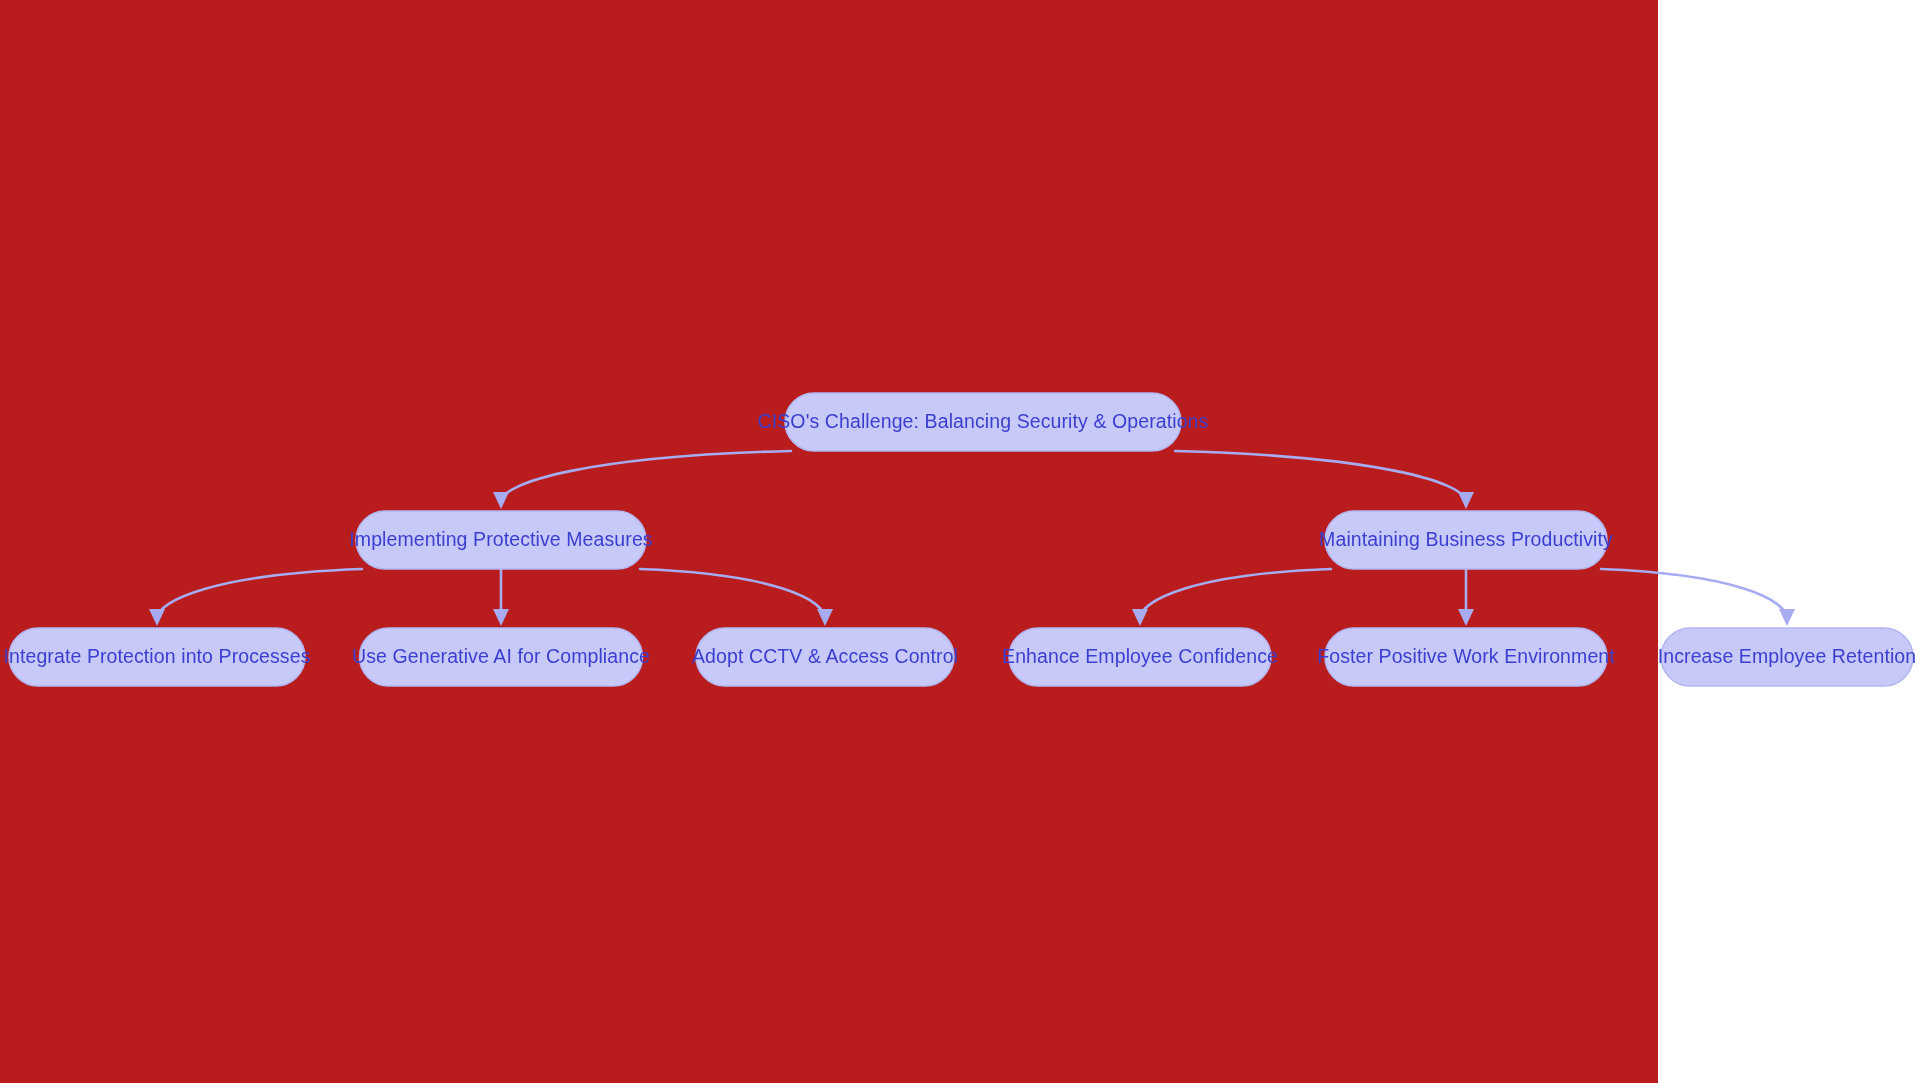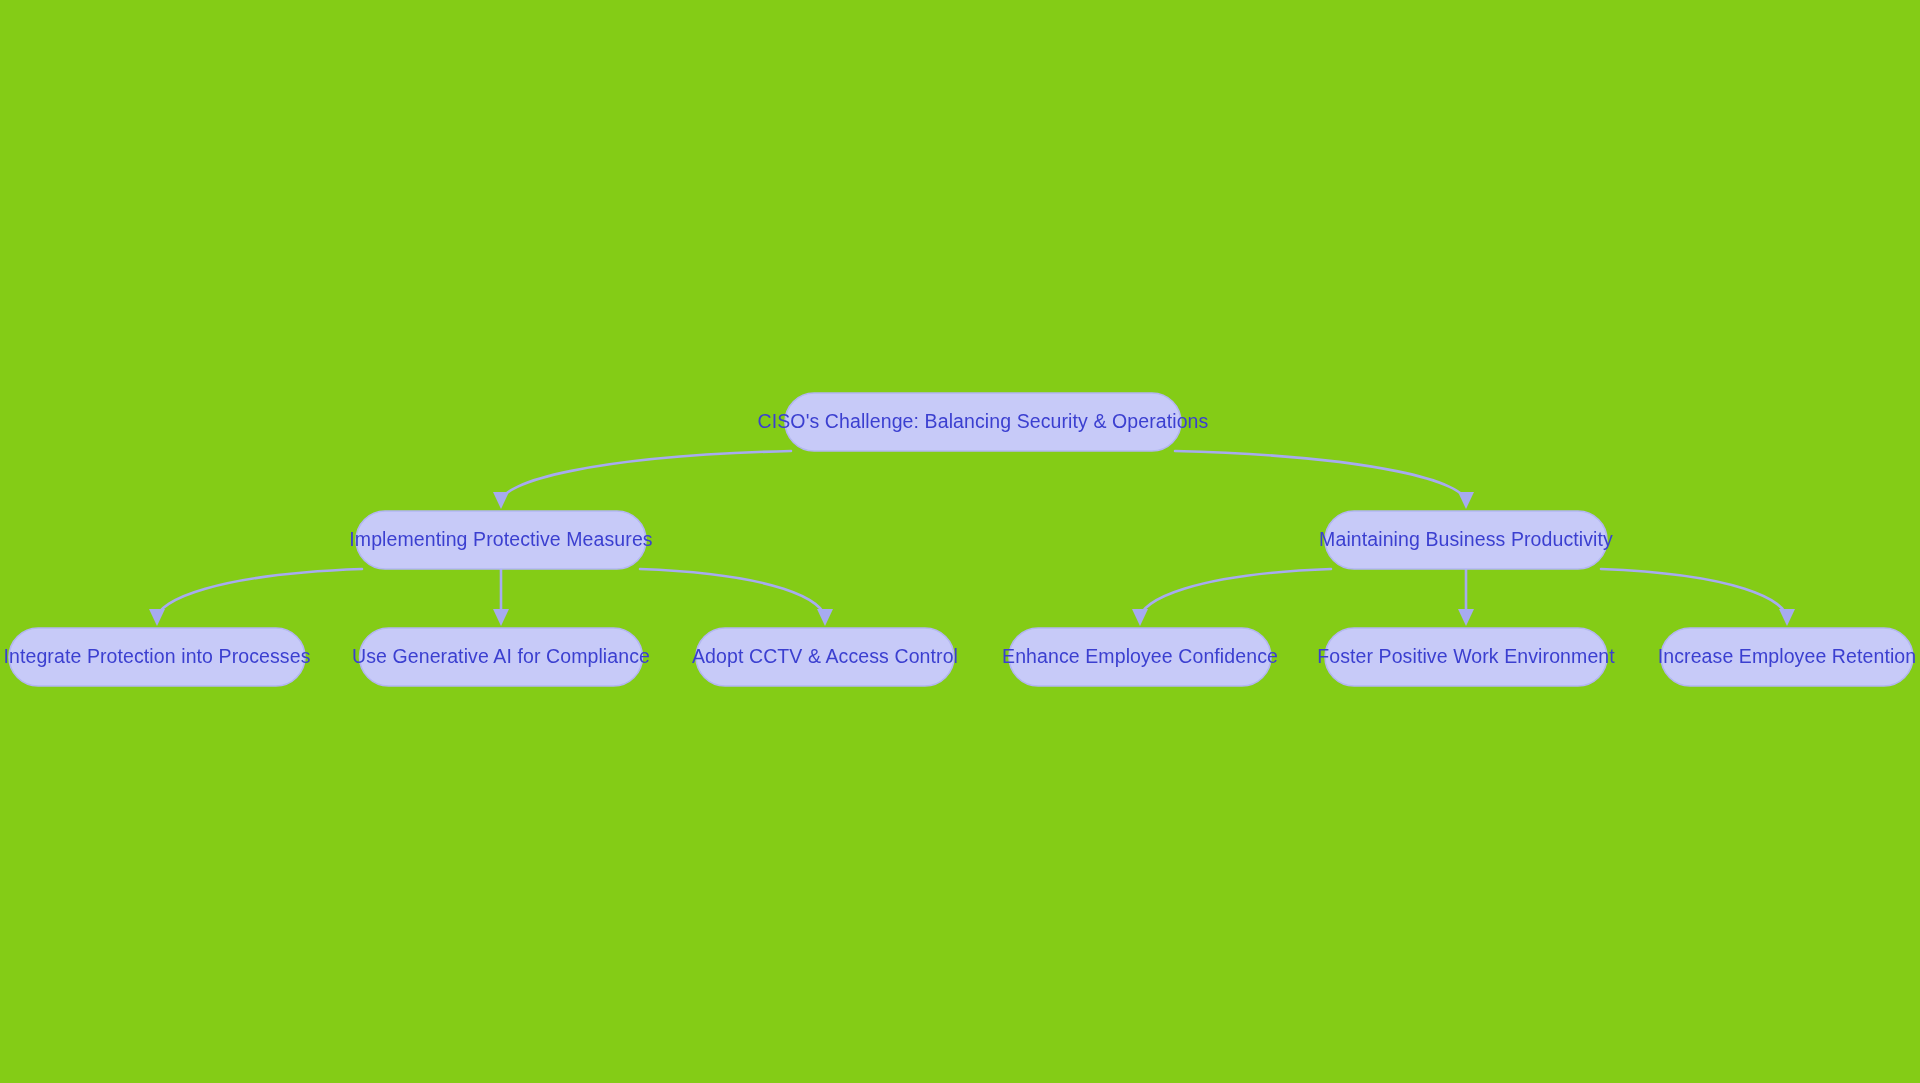--- a/index.html
+++ b/index.html
@@ -9,23 +9,23 @@
     background: #ffffff;
   }
   body {
     width: 1920px;
     height: 1083px;
     overflow: hidden;
     font-family: "Liberation Sans", sans-serif;
   }
   #flowchart-canvas {
     position: relative;
-    width: 1920px;
+    width: 1658px;
     height: 1083px;
-    background: #84cc16;
+    background: #b91c1c;
   }
   svg.diagram-svg {
     position: absolute;
     top: 0;
     left: 0;
     width: 1920px;
     height: 1083px;
     display: block;
   }
   .node-shape {

